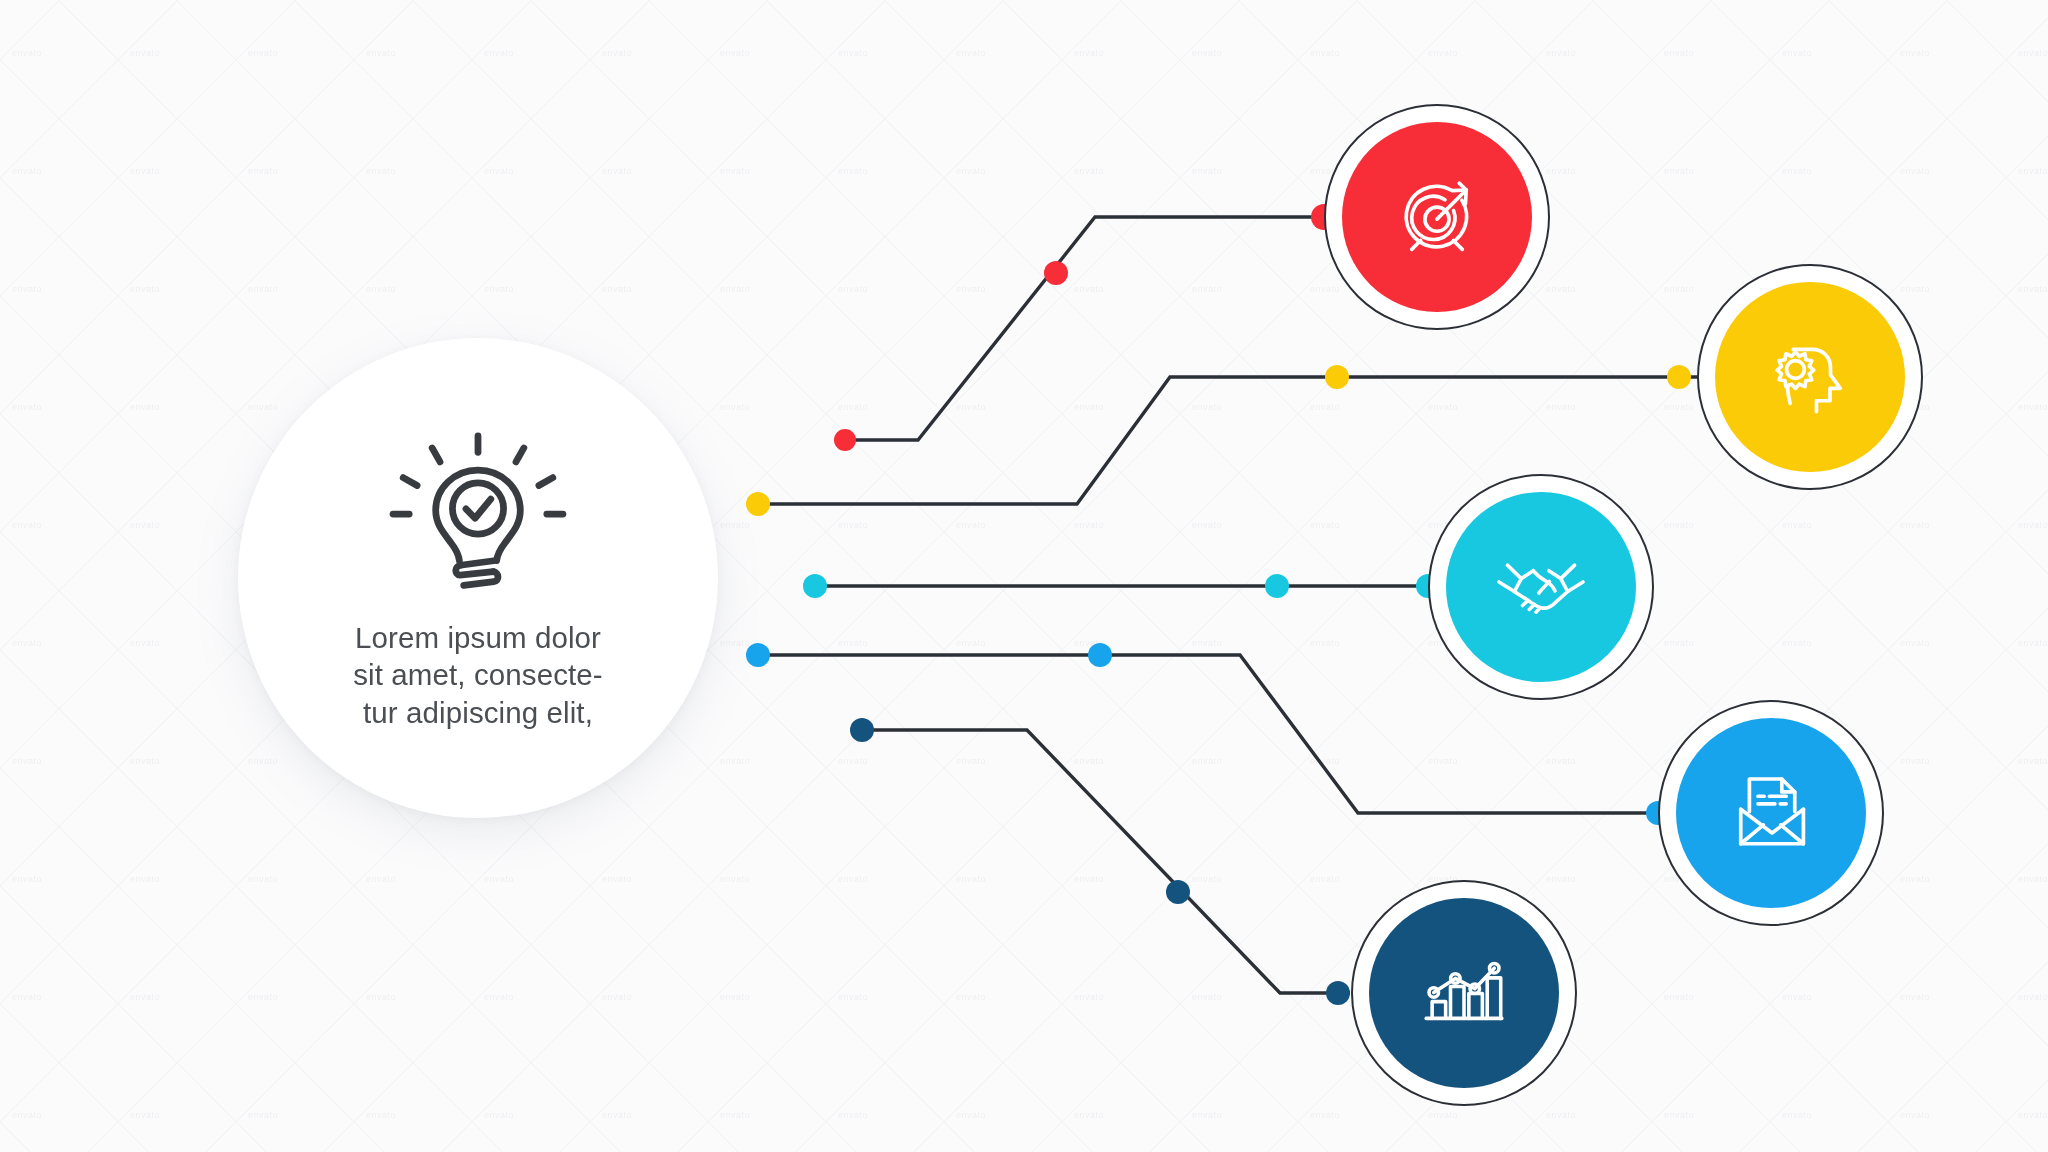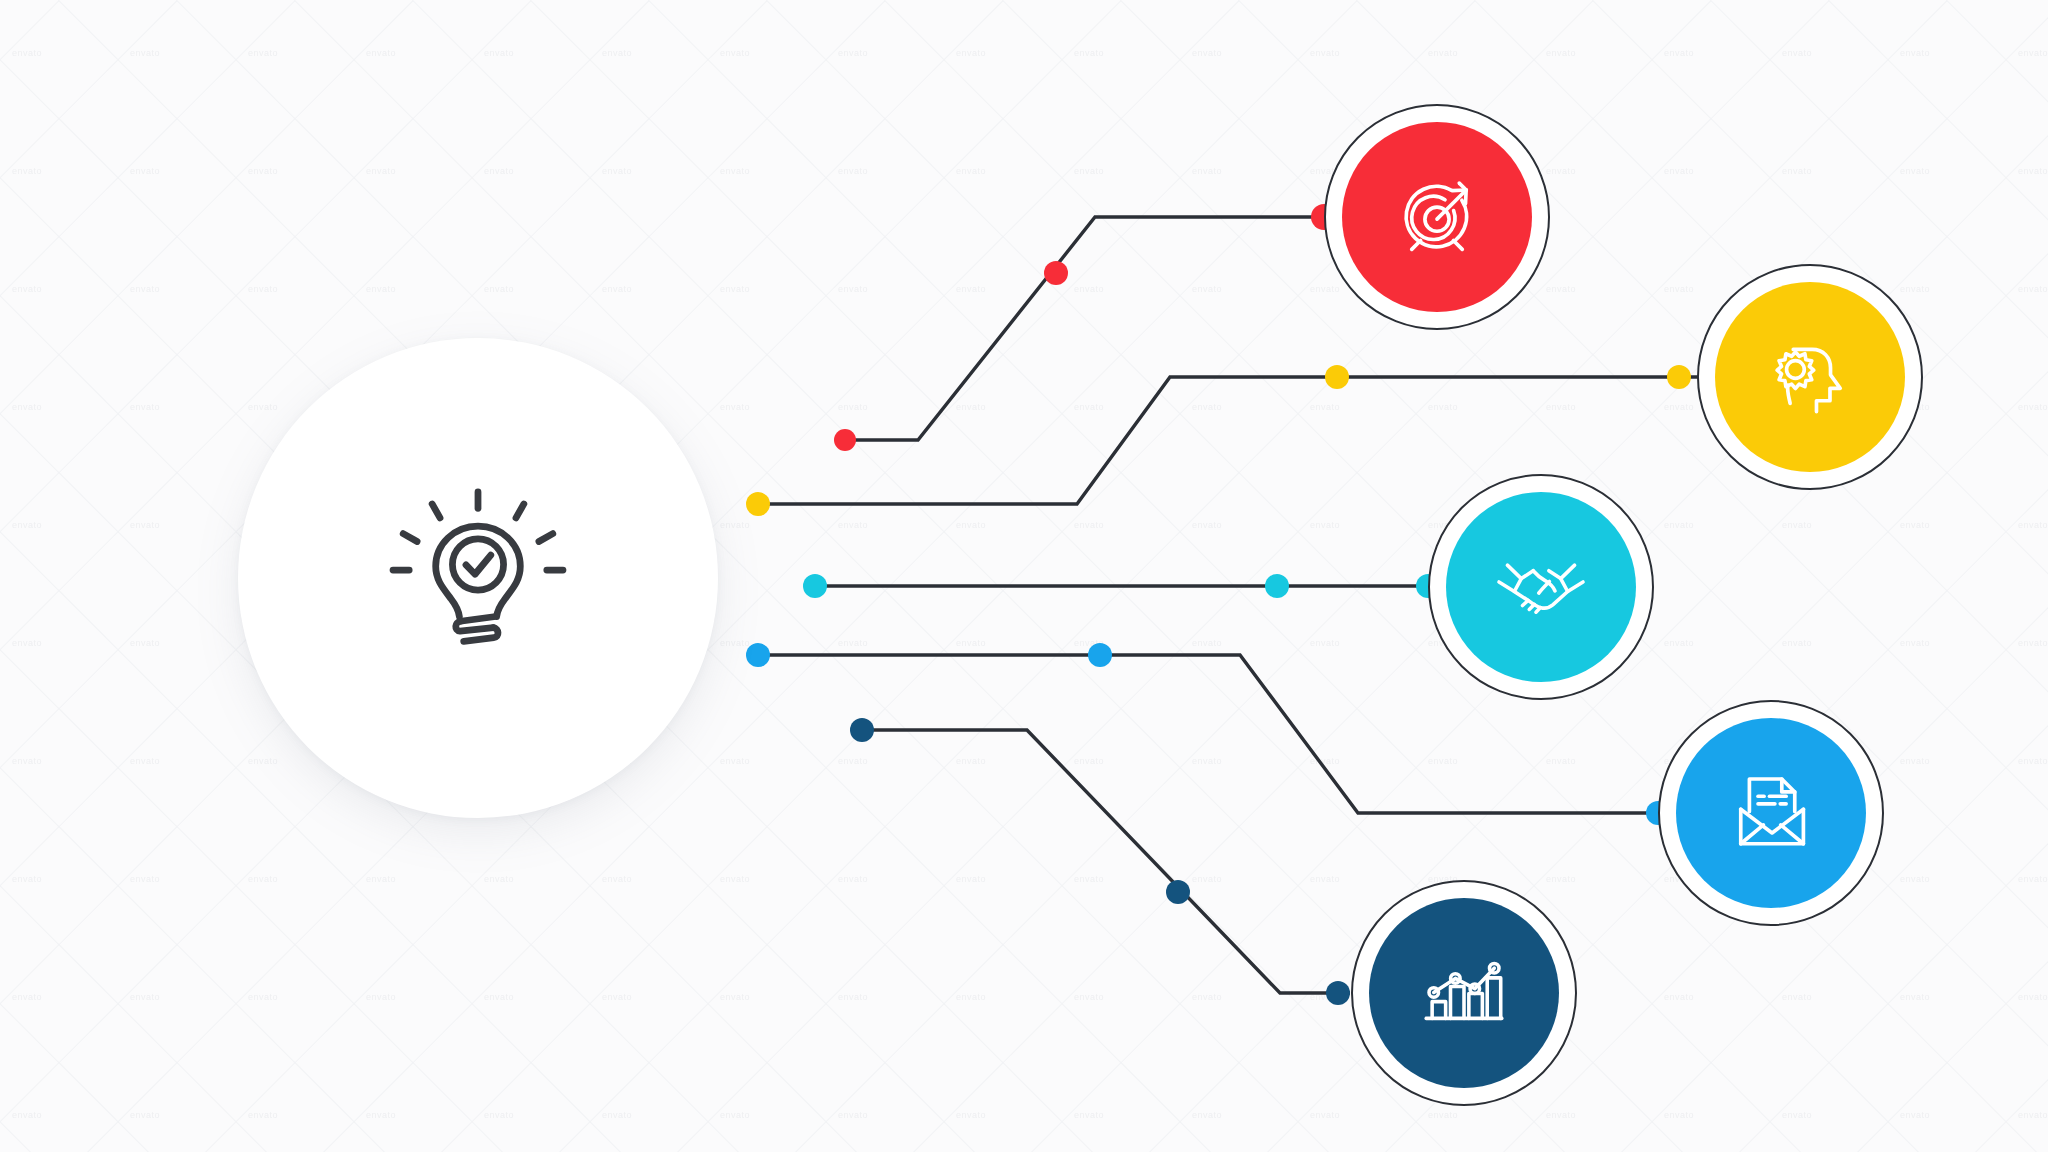--- a/index.html
+++ b/index.html
@@ -1047,20 +1047,23 @@
         <path d="M58.2 78 C61.2 78.4 61.6 83 58.4 83.3 L42.4 85.3"></path>
 
         <path d="M50 14.5 L50 5.8"></path>
         <path d="M29.8 19.6 L25.6 12.2"></path>
         <path d="M70.2 19.6 L74.4 12.2"></path>
         <path d="M17.6 32.2 L10.2 28"></path>
         <path d="M82.4 32.2 L89.8 28"></path>
         <path d="M13.4 47.4 L4.8 47.4"></path>
         <path d="M86.6 47.4 L95.2 47.4"></path>
       </svg>
+      <div id="hub-text" style="color: rgb(75, 79, 84);">Lorem ipsum dolor
+sit amet, consecte-
+tur adipiscing elit,</div>
     </div>
   </div>
 
   <div class="node" style="left: 1324px; top: 104px; height: 226px; width: 226px; border-color: rgb(43, 47, 54);">
     <div class="node-fill" style="background: rgb(247, 45, 56); height: 190px; width: 190px; left: 16px; top: 16px;">
       <svg width="108" height="108" viewBox="0 0 100 100" fill="none" stroke="#ffffff" stroke-width="3.4" stroke-linecap="round" stroke-linejoin="round">
         <path d="M73 34.5 A28 28 0 1 1 63.5 25.4"></path>
         <path d="M65.4 44 A20 20 0 1 1 57.4 34"></path>
         <circle cx="50" cy="52" r="11.2"></circle>
         <path d="M50 52 L77 25"></path>

